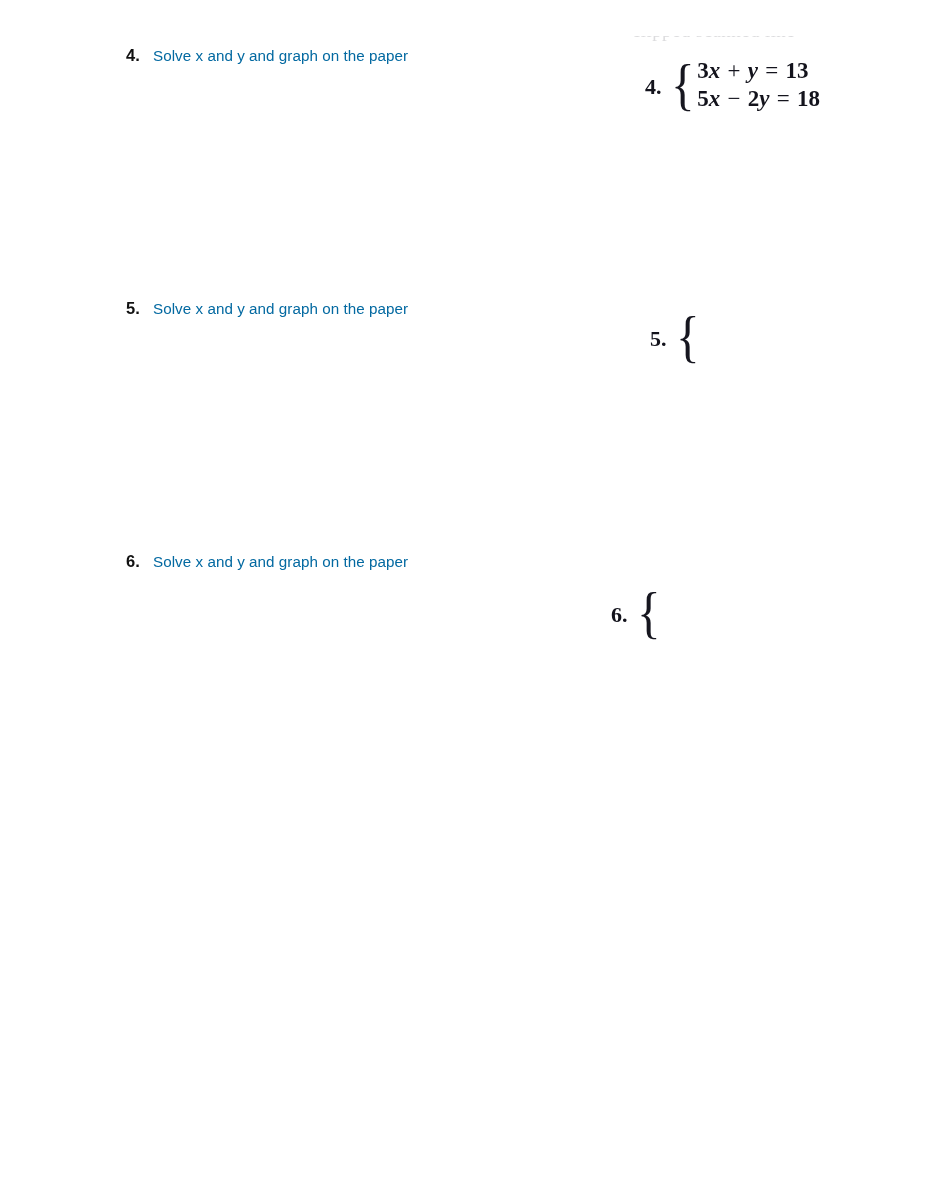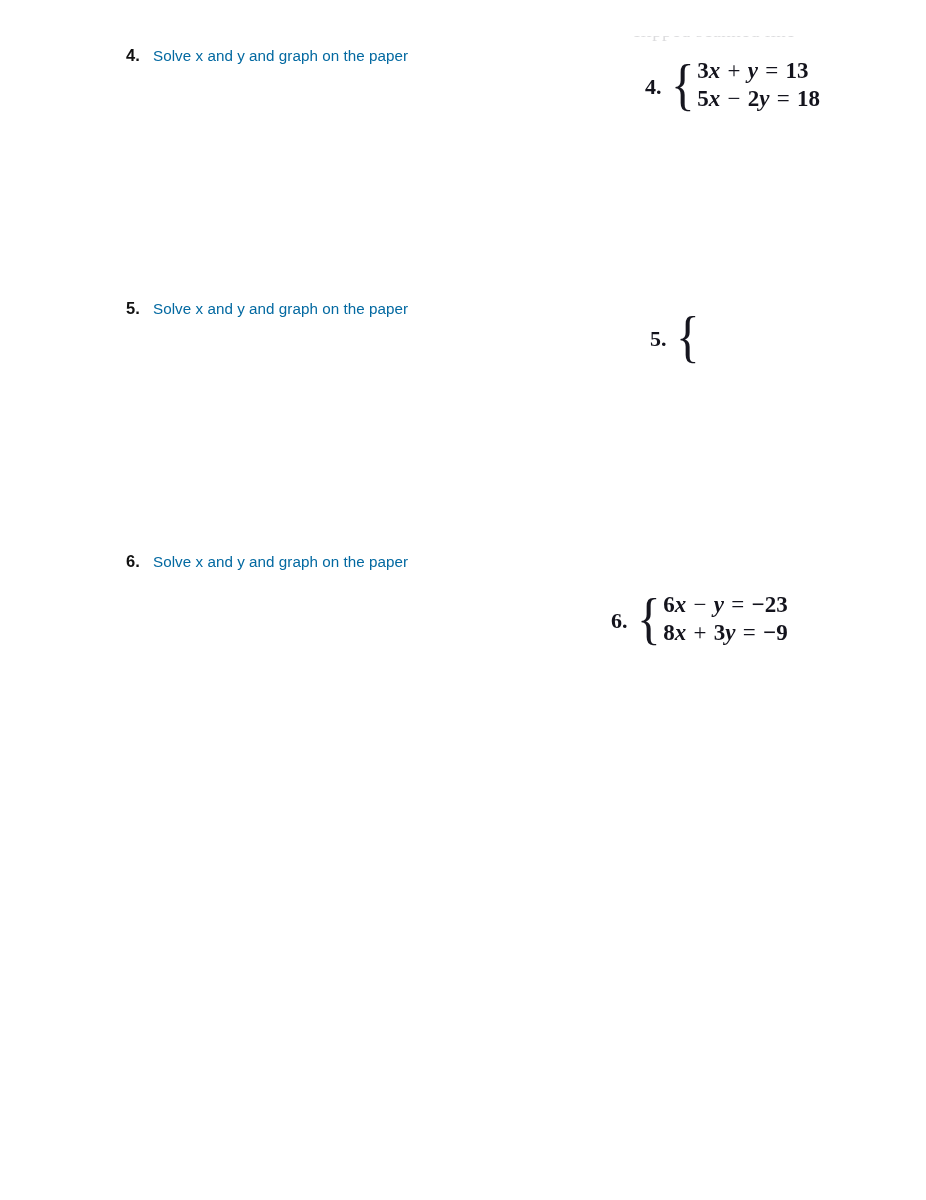--- a/index.html
+++ b/index.html
@@ -148,19 +148,15 @@
   </div>
 
   <div class="eq-block" id="e1" style="left: 650px; top: 316px;">
     <span class="eq-num">5.</span>
     <span class="eq-brace">{</span>
   </div>
 
   <div class="eq-block" id="e2" style="left: 611px; top: 592px;">
     <span class="eq-num">6.</span>
     <span class="eq-brace">{</span>
-    <span class="eq-lines">
-      <span class="eq-line">6<span class="v">x</span><span class="op"> − </span><span class="v">y</span><span class="op"> = </span>−23</span>
-      <span class="eq-line">8<span class="v">x</span><span class="op"> + </span>3<span class="v">y</span><span class="op"> = </span>−9</span>
-    </span>
   </div>
 
 </div>
 
 </body></html>

